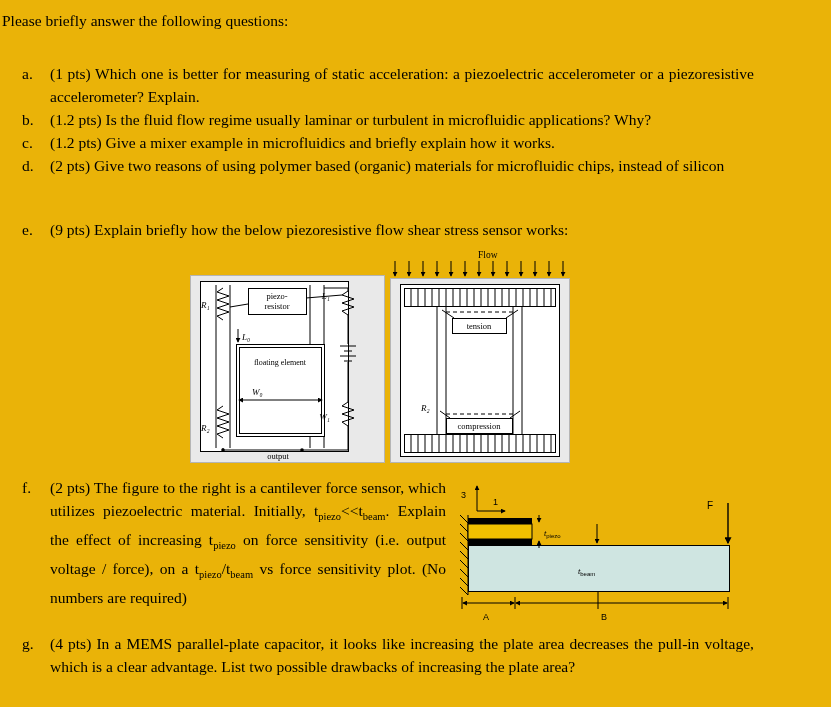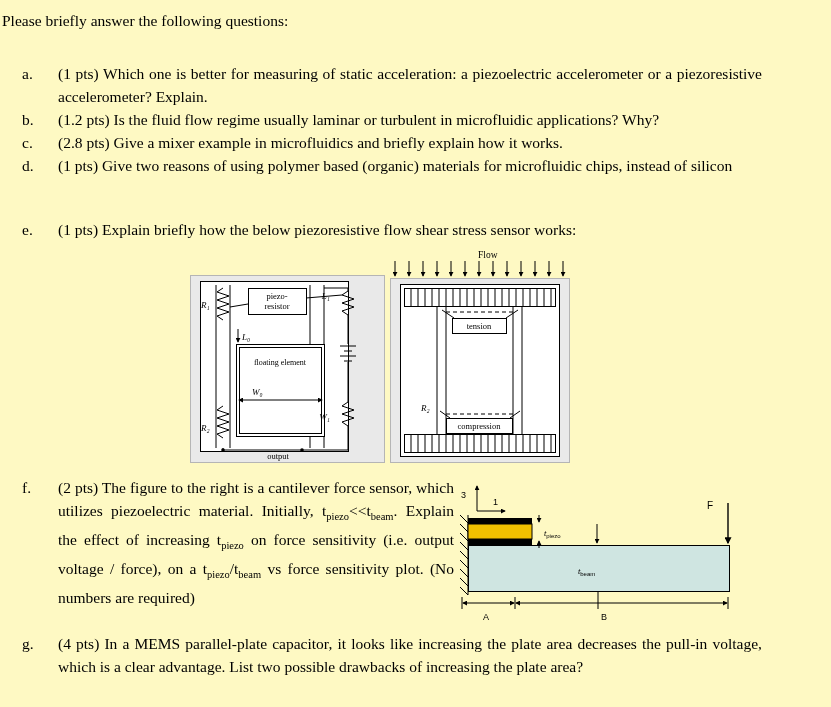--- a/index.html
+++ b/index.html
@@ -2,25 +2,25 @@
 <html><head>
 <meta charset="utf-8">
 <style>
   * { margin:0; padding:0; box-sizing:border-box; }
   html,body { background:#ffffff; }
   body {
     width:831px; height:707px;
     font-family:"Liberation Serif", serif;
     color:#000;
   }
-  .page { position:relative; width:831px; height:707px; overflow:hidden; background:#fef9c3;text-decoration:underline; }
+  .page { position:relative; width:831px; height:707px; overflow:hidden; background:#eab308;text-decoration:underline; }
   .intro { position:absolute; left:2px; top:12px; font-size:15.5px; }
   .q { position:absolute; left:22px; font-size:15.5px; line-height:23px; }
   .qlabel { position:absolute; left:0; top:0; }
-  .qtext { margin-left:36px; width:704px; text-align:justify; }
+  .qtext { margin-left:28px; width:704px; text-align:justify; }
   .qtext.narrow { width:396px; }
   sub { font-size:10.5px; }
   .fig { position:absolute; }
   svg text { font-family:"Liberation Serif", serif; }
   .sansfig text { font-family:"Liberation Sans", sans-serif; }
 </style>
 </head>
 <body>
 
 <div class="page">
@@ -32,31 +32,31 @@
     <div class="qtext">(1 pts) Which one is better for measuring of static acceleration: a piezoelectric accelerometer or a piezoresistive accelerometer? Explain.</div>
   </div>
 
   <div class="q" style="top:108px;">
     <span class="qlabel">b.</span>
     <div class="qtext">(1.2 pts) Is the fluid flow regime usually laminar or turbulent in microfluidic applications? Why?</div>
   </div>
 
   <div class="q" style="top:131px;">
     <span class="qlabel">c.</span>
-    <div class="qtext">(2.8 pts) Give a mixer example in microfluidics and briefly explain how it works.</div>
+    <div class="qtext">(1.2 pts) Give a mixer example in microfluidics and briefly explain how it works.</div>
   </div>
 
   <div class="q" style="top:154px;">
     <span class="qlabel">d.</span>
-    <div class="qtext">(1 pts) Give two reasons of using polymer based (organic) materials for microfluidic chips, instead of silicon</div>
+    <div class="qtext">(2 pts) Give two reasons of using polymer based (organic) materials for microfluidic chips, instead of silicon</div>
   </div>
 
   <div class="q" style="top:218px;">
     <span class="qlabel">e.</span>
-    <div class="qtext">(1 pts) Explain briefly how the below piezoresistive flow shear stress sensor works:</div>
+    <div class="qtext">(9 pts) Explain briefly how the below piezoresistive flow shear stress sensor works:</div>
   </div>
 
   <div class="fig" style="left:190px; top:248px;">
     <svg width="380" height="215" viewBox="0 0 380 215">
       <defs>
         <marker id="ah" viewBox="0 0 6 6" refX="5" refY="3" markerWidth="5" markerHeight="5" orient="auto-start-reverse">
           <path d="M0,0 L6,3 L0,6 z" fill="#000"></path>
         </marker>
       </defs>
 

